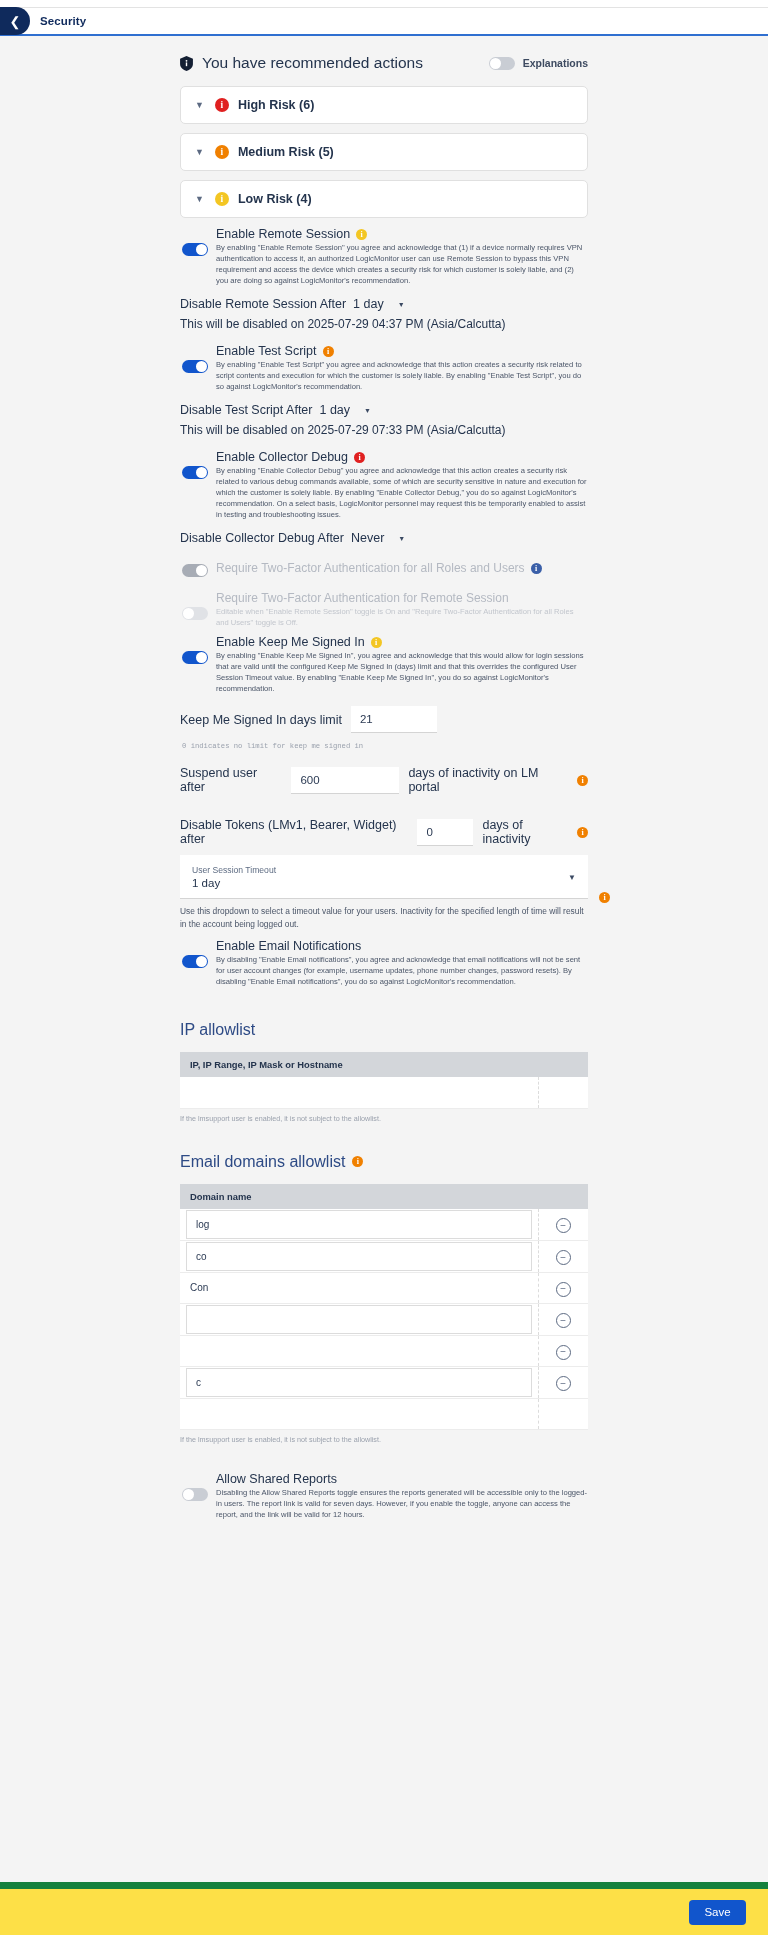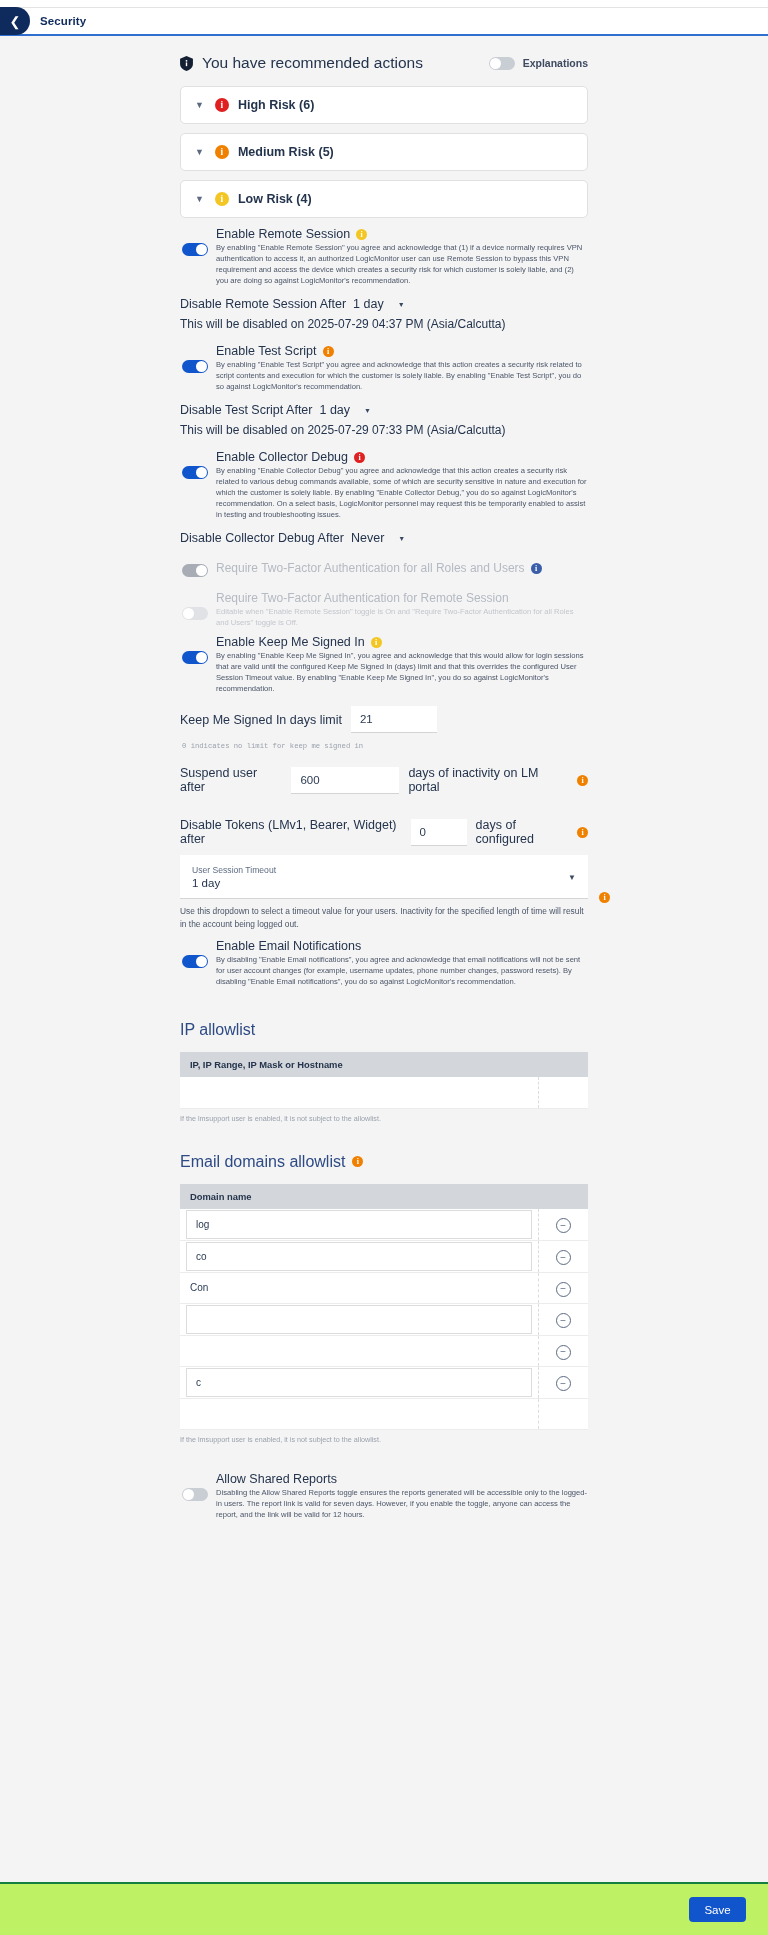--- a/index.html
+++ b/index.html
@@ -122,21 +122,21 @@
     display: inline-flex; align-items: center; justify-content: center;
     color: #5c6a82; font-size: 10px; line-height: 1; cursor: pointer;
   }
   .inp-cell { width: 100%; height: 29px; border: 1px solid #dcdcdc; background: #fff;
               font-size: 10px; color: #2b3a53; padding: 0 9px; outline: none;
               font-family: "Liberation Sans", sans-serif; }
   .tbl-note { font-size: 7.2px; color: #9aa1ad; margin-top: 5px; }
 
   .footer {
     position: absolute; left: 0; bottom: 0; width: 768px; height: 53px;
-    background: #bef264; border-top: 2px solid #15803d;
+    background: #fde047; border-top: 7px solid #15803d;
     display: flex; align-items: center; justify-content: flex-end; padding-right: 22px;
   }
   .save-btn {
     background: #1155cc; color: #fff; border: none; border-radius: 4px;
     width: 57px; height: 25px; font-size: 11.5px; cursor: pointer;
     font-family: "Liberation Sans", sans-serif;
   }
 </style>
 </head>
 <body>
@@ -306,21 +306,21 @@
   <div class="field-row" style="margin-top:16px">
     <span>Suspend user after</span>
     <input class="num-input" style="width: 108px;" value="600">
     <span>days of inactivity on LM portal</span>
     <span class="idot o">i</span>
   </div>
 
   <div class="field-row" style="margin-top:24px">
     <span>Disable Tokens (LMv1, Bearer, Widget) after</span>
     <input class="num-input" style="width: 56px;" value="0">
-    <span>days of configured</span>
+    <span>days of inactivity</span>
     <span class="idot o">i</span>
   </div>
 
   <div style="position:relative">
     <div class="select-box">
       <span class="lbl">User Session Timeout</span>
       <span class="val">1 day</span>
       <span class="select-caret">▼</span>
     </div>
     <span class="idot o" style="position:absolute; right:-22px; bottom:-4px">i</span>

